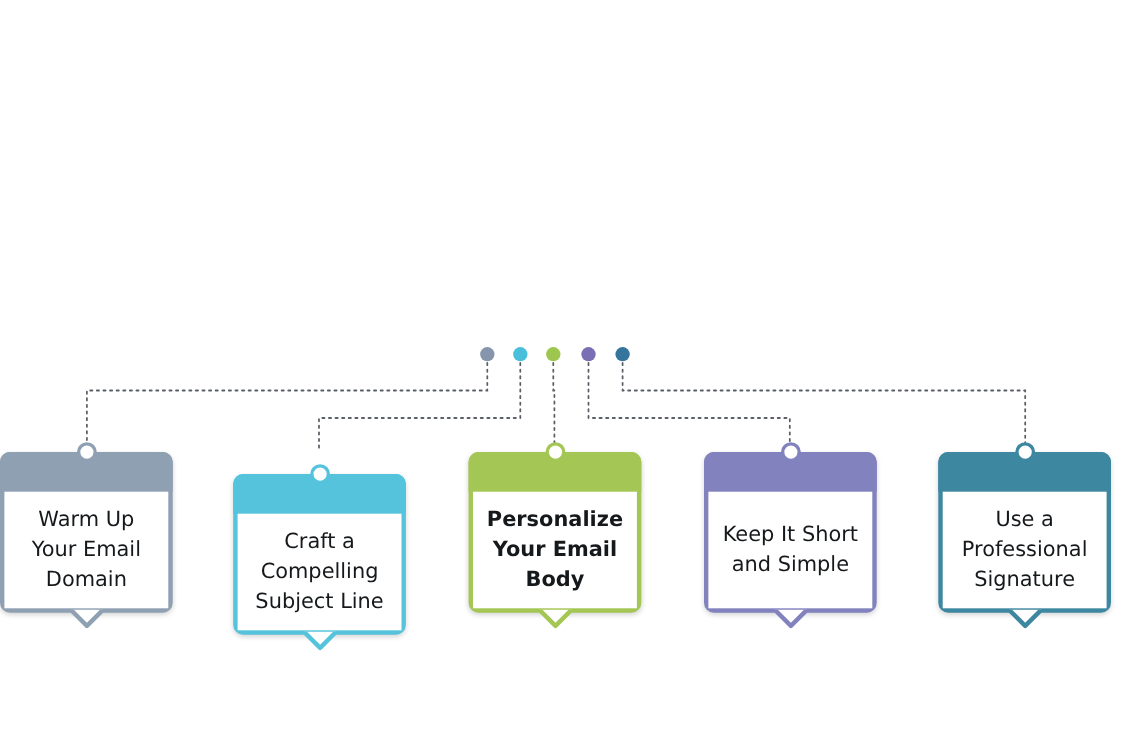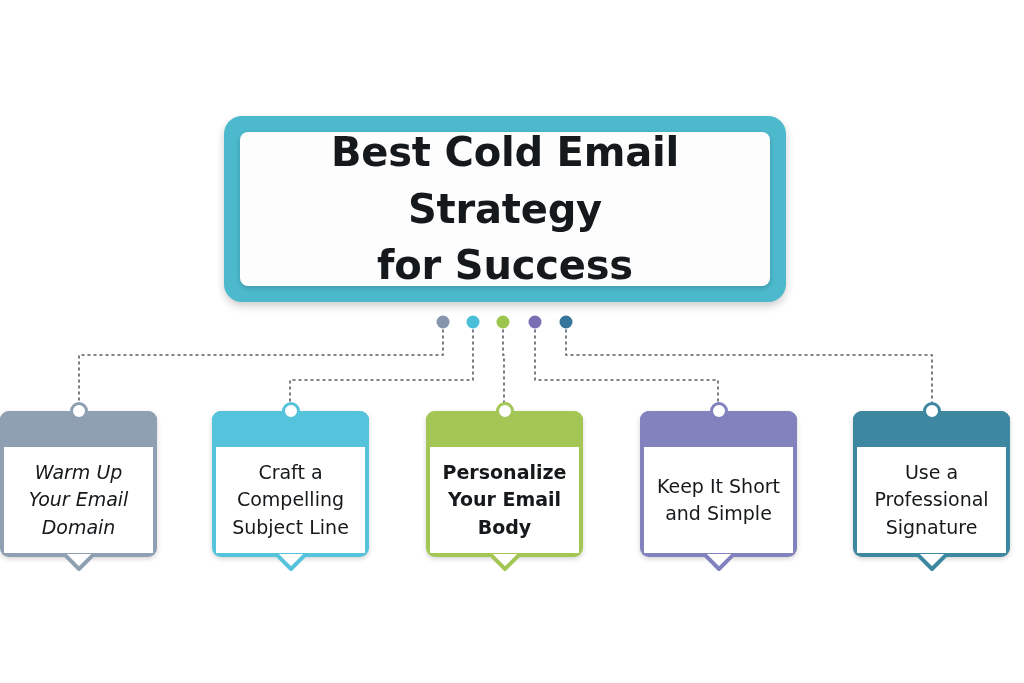--- a/index.html
+++ b/index.html
@@ -153,57 +153,51 @@
     font-weight: bold;
     color: #111418;
     letter-spacing: -0.1px;
   }
 </style>
 </head>
 <body>
 
 <div id="canvas">
 
-  <div id="title-card">
-    <div id="title-inner">
-      <div id="title-text">Best Cold Email Strategy
-for Success</div>
-    </div>
-  </div>
 
   <svg id="connectors" viewBox="0 0 1024 683" xmlns="http://www.w3.org/2000/svg">
       <path d="M 443 330 L 443 355 L 79 355 L 79 411" fill="none" stroke="#5a5f66" stroke-width="1.6" stroke-dasharray="2 4" stroke-linecap="round"></path>
       <circle cx="443" cy="322" r="6.5" fill="#8795ac"></circle>
       <path d="M 473 330 L 473 380 L 290 380 L 290 411" fill="none" stroke="#5a5f66" stroke-width="1.6" stroke-dasharray="2 4" stroke-linecap="round"></path>
       <circle cx="473" cy="322" r="6.5" fill="#49bfda"></circle>
       <path d="M 503 330 L 503 355 L 504 355 L 504 411" fill="none" stroke="#5a5f66" stroke-width="1.6" stroke-dasharray="2 4" stroke-linecap="round"></path>
       <circle cx="503" cy="322" r="6.5" fill="#9dc64f"></circle>
       <path d="M 535 330 L 535 380 L 718 380 L 718 411" fill="none" stroke="#5a5f66" stroke-width="1.6" stroke-dasharray="2 4" stroke-linecap="round"></path>
       <circle cx="535" cy="322" r="6.5" fill="#7a6eb5"></circle>
       <path d="M 566 330 L 566 355 L 932 355 L 932 411" fill="none" stroke="#5a5f66" stroke-width="1.6" stroke-dasharray="2 4" stroke-linecap="round"></path>
       <circle cx="566" cy="322" r="6.5" fill="#35759b"></circle>
     </svg>
 
   <div id="cards-host">
-      <div class="card" style="left: 0px; font-style: italic;">
+      <div class="card" style="left: 0px;">
         <div class="card-shell" style="background: rgb(143, 160, 179);"></div>
         <div class="card-head" style="background: rgb(143, 160, 179);"></div>
         <div class="card-body">
           <div class="card-label">Warm Up
 Your Email
 Domain</div>
         </div>
         <div class="card-notch"><svg width="30" height="18" viewBox="0 0 30 18" xmlns="http://www.w3.org/2000/svg">
             <path d="M0 0 L15 15 L30 0" fill="#ffffff" stroke="#8fa0b3" stroke-width="4" stroke-linejoin="round" stroke-linecap="round"></path>
           </svg></div>
         <div class="card-ring" style="border: 3px solid rgb(143, 160, 179);">
           <div class="card-ring-inner"></div>
         </div>
       </div>
-      <div class="card" style="left: 212px;">
+      <div class="card" style="left: 212px; margin-top: 20px;">
         <div class="card-shell" style="background: rgb(85, 195, 220);"></div>
         <div class="card-head" style="background: rgb(85, 195, 220);"></div>
         <div class="card-body">
           <div class="card-label">Craft a
 Compelling
 Subject Line</div>
         </div>
         <div class="card-notch"><svg width="30" height="18" viewBox="0 0 30 18" xmlns="http://www.w3.org/2000/svg">
             <path d="M0 0 L15 15 L30 0" fill="#ffffff" stroke="#55c3dc" stroke-width="4" stroke-linejoin="round" stroke-linecap="round"></path>
           </svg></div>

